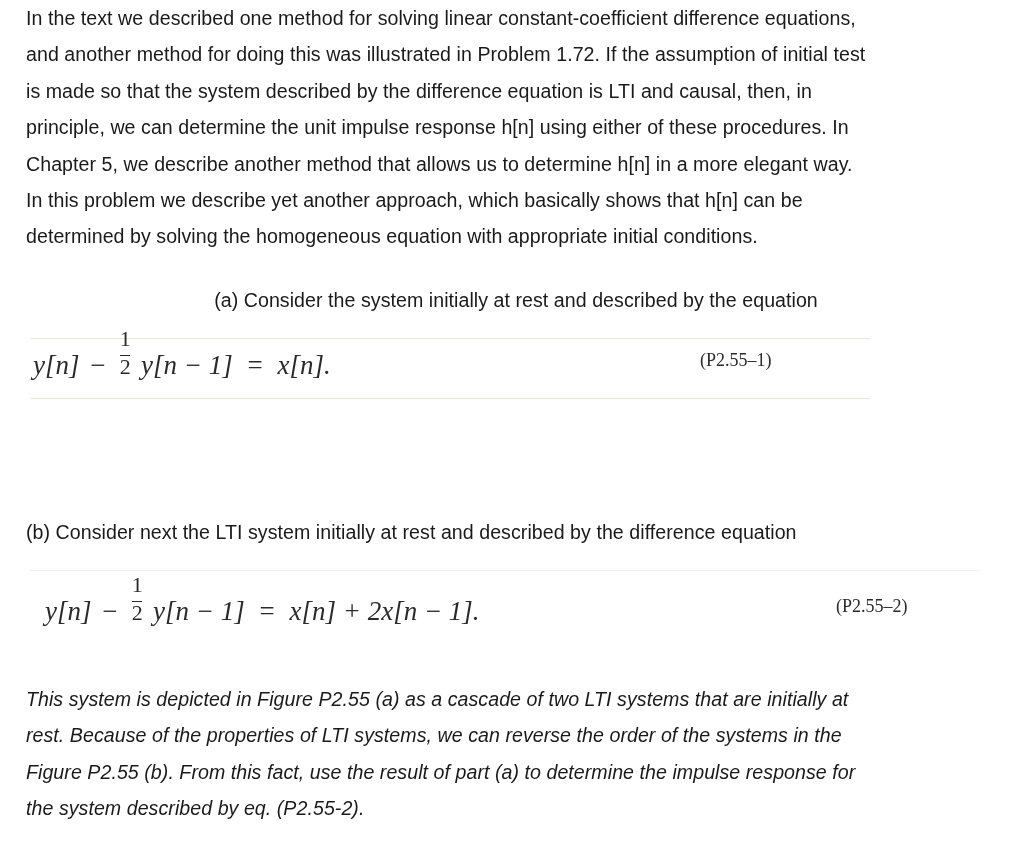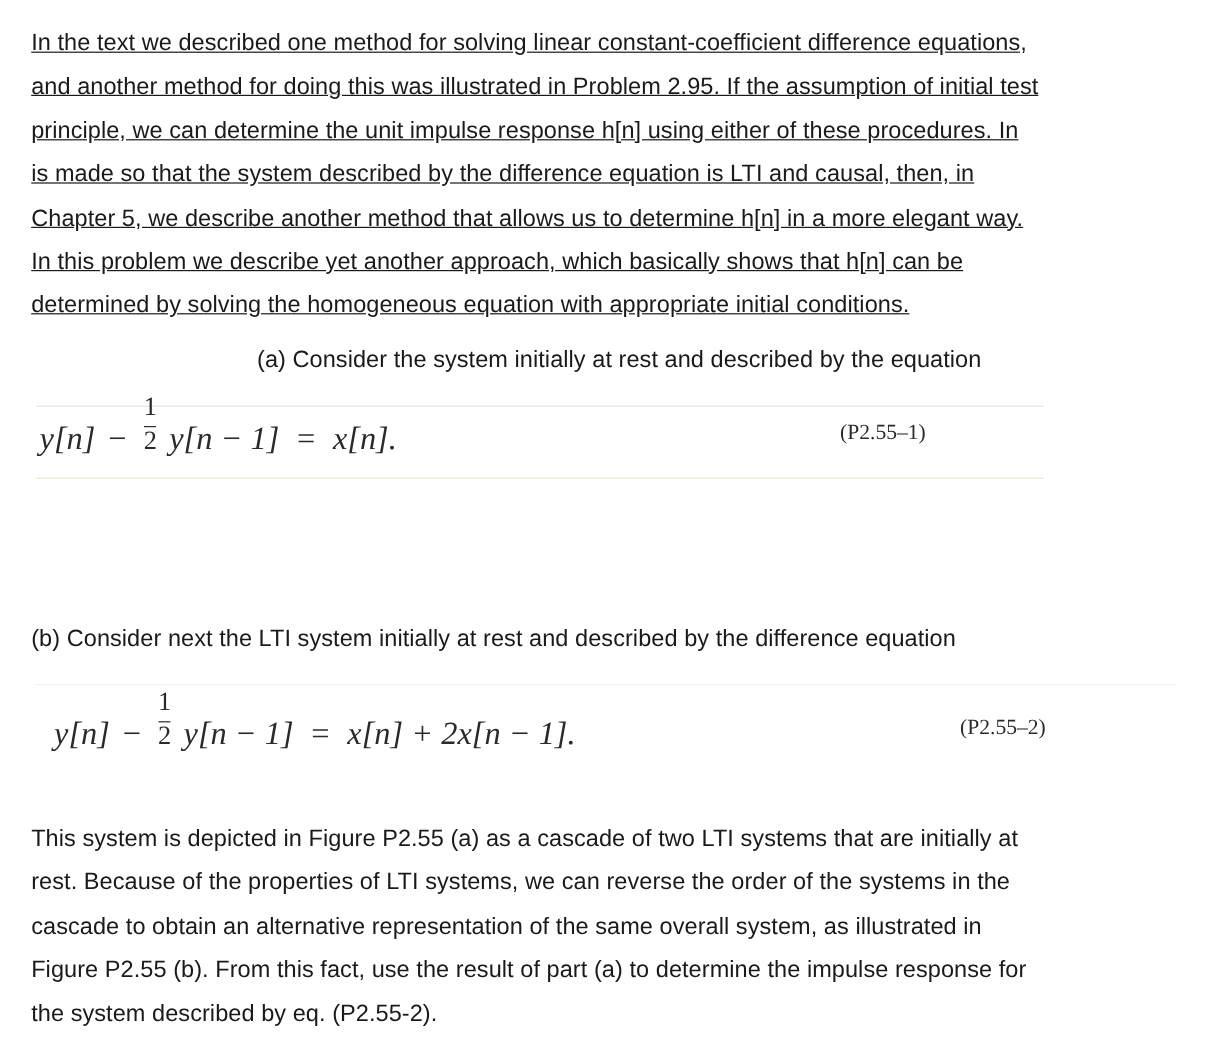--- a/index.html
+++ b/index.html
@@ -27,25 +27,25 @@
     vertical-align: middle; margin: 0 2px;
   }
   .frac .num { position: absolute; left: 0; width: 14px; font-size: 22px; }
   .frac .den { position: absolute; left: 0; width: 14px; font-size: 22px; }
   .frac .bar { position: absolute; left: 2px; width: 10px; height: 1px; background: #2a2a2a; }
   .eqnum { position: absolute; font-size: 18px; white-space: nowrap; }
 </style>
 </head>
 <body>
 
-<div class="para" style="top:18px;text-decoration:underline;">
+<div class="para" style="top:0;">
   <div>In the text we described one method for solving linear constant-coefficient difference equations,</div>
-  <div>and another method for doing this was illustrated in Problem 2.95. If the assumption of initial test</div>
+  <div>and another method for doing this was illustrated in Problem 1.72. If the assumption of initial test</div>
+  <div>is made so that the system described by the difference equation is LTI and causal, then, in</div>
   <div>principle, we can determine the unit impulse response h[n] using either of these procedures. In</div>
-  <div>is made so that the system described by the difference equation is LTI and causal, then, in</div>
   <div>Chapter 5, we describe another method that allows us to determine h[n] in a more elegant way.</div>
   <div>In this problem we describe yet another approach, which basically shows that h[n] can be</div>
   <div>determined by solving the homogeneous equation with appropriate initial conditions.</div>
 </div>
 
 <div class="para" style="top:282px;text-align:center;">(a) Consider the system initially at rest and described by the equation</div>
 
 <div class="eq" style="left:0; top:320px; width:1024px; height:85px;">
   <div class="eq-band" style="top:18px; width:840px;"></div>
   <div class="eq-band" style="top:78px; width:840px; background:#ece8c8;"></div>
@@ -78,22 +78,21 @@
     <span class="frac">
       <span class="num" style="top:-26px;">1</span>
       <span class="bar" style="top:3px;"></span>
       <span class="den" style="top:2px;">2</span>
       &nbsp;
     </span>
     <i>y[n − 1]</i>
     <span style="margin:0 8px;">=</span>
     <i>x[n] + 2x[n − 1].</i>
   </div>
-  <div class="eqnum" style="left:800px; top:36px;">(P2.55–2)</div>
+  <div class="eqnum" style="left:836px; top:36px;">(P2.55–2)</div>
 </div>
 
-<div class="para" style="top:681px;">
+<div class="para" style="top:681px;font-style:italic;">
   <div>This system is depicted in Figure P2.55 (a) as a cascade of two LTI systems that are initially at</div>
   <div>rest. Because of the properties of LTI systems, we can reverse the order of the systems in the</div>
-  <div>cascade to obtain an alternative representation of the same overall system, as illustrated in</div>
   <div>Figure P2.55 (b). From this fact, use the result of part (a) to determine the impulse response for</div>
   <div>the system described by eq. (P2.55-2).</div>
 </div>
 
 </body></html>

